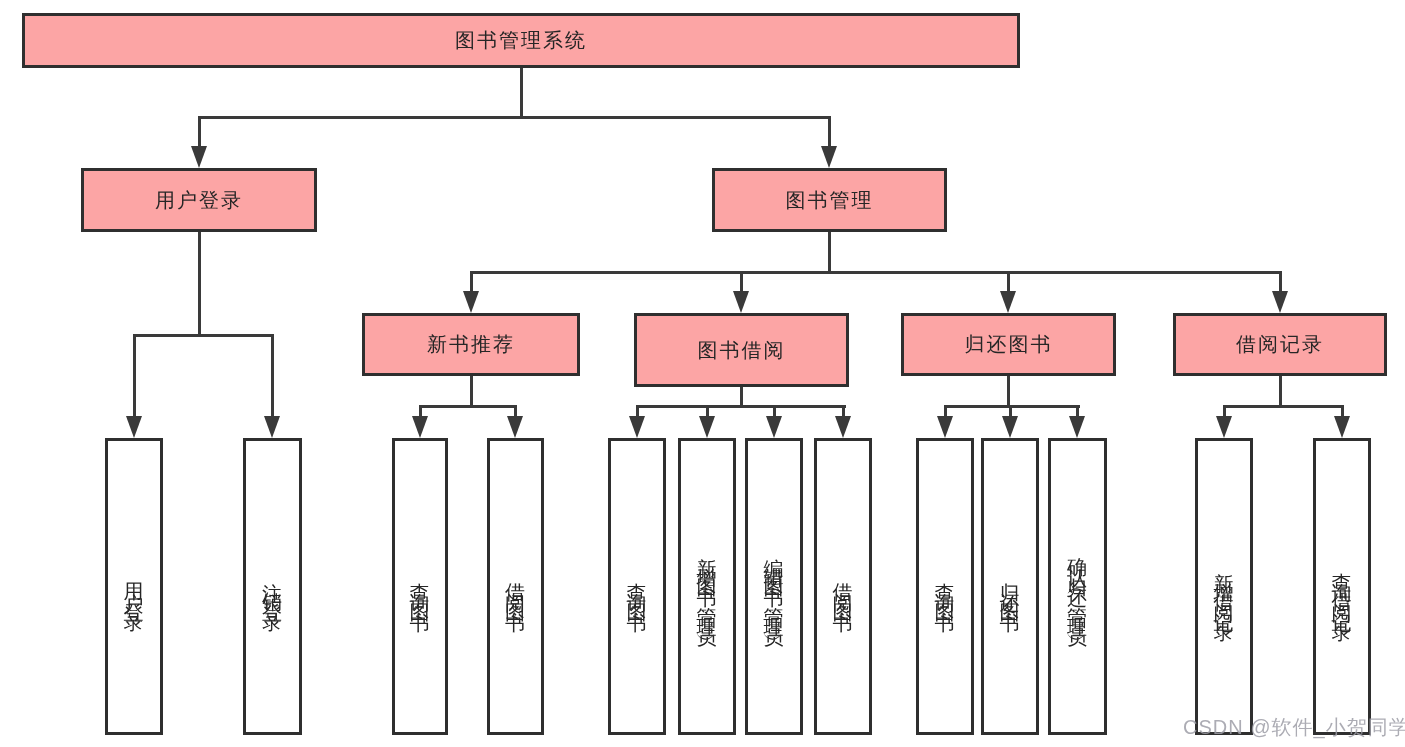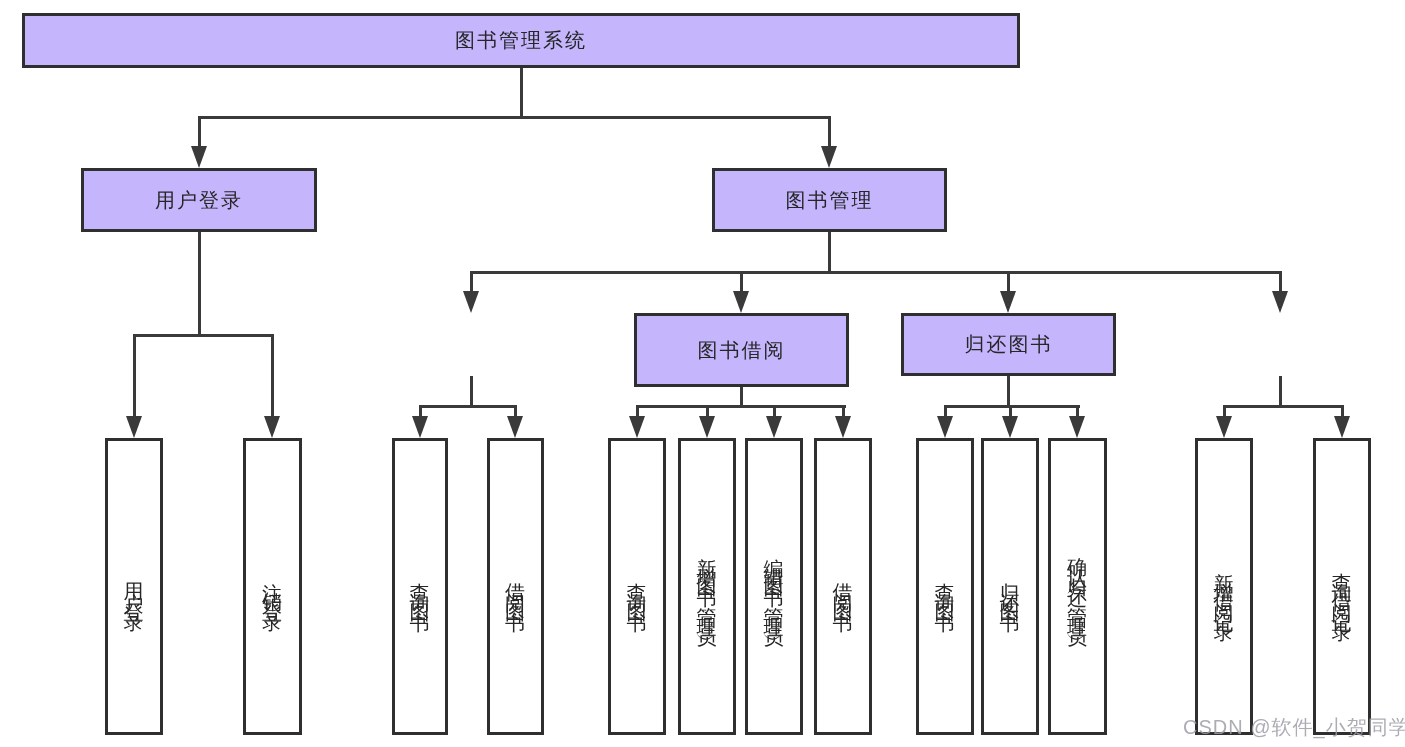--- a/index.html
+++ b/index.html
@@ -7,21 +7,21 @@
     position:relative;
     width:1405px; height:747px;
     background:#ffffff;
     overflow:hidden;
     font-family:"Liberation Sans","DejaVu Sans",sans-serif;
   }
   .box {
     position:absolute;
     box-sizing:border-box;
     border:3px solid #2f2f2f;
-    background:#c4b5fd;
+    background:#fca5a5;
     display:flex; align-items:center; justify-content:center;
     font-size:20px; color:#262626;
     letter-spacing:2px;
     z-index:2;
   }
   .vbox {
     position:absolute;
     box-sizing:border-box;
     border:3px solid #2f2f2f;
     background:#ffffff;
@@ -89,25 +89,31 @@
   <div class="hline" style="left:470px; top:271px; width:812px; height:3px;"></div>
   <div class="vline" style="left:470px;  top:271px; width:3px; height:22px;"></div>
   <div class="arrow" style="left:463px;  top:291px;"></div>
   <div class="vline" style="left:740px;  top:271px; width:3px; height:22px;"></div>
   <div class="arrow" style="left:733px;  top:291px;"></div>
   <div class="vline" style="left:1007px; top:271px; width:3px; height:22px;"></div>
   <div class="arrow" style="left:1000px; top:291px;"></div>
   <div class="vline" style="left:1279px; top:271px; width:3px; height:22px;"></div>
   <div class="arrow" style="left:1272px; top:291px;"></div>
 
+  <div class="box" style="left:362px; top:313px; width:218px; height:63px;">
+    <span>新书推荐</span>
+  </div>
   <div class="box" style="left:634px; top:313px; width:215px; height:74px;">
     <span>图书借阅</span>
   </div>
   <div class="box" style="left:901px; top:313px; width:215px; height:63px;">
     <span>归还图书</span>
+  </div>
+  <div class="box" style="left:1173px; top:313px; width:214px; height:63px;">
+    <span>借阅记录</span>
   </div>
 
   <div class="vline" style="left:470px; top:376px; width:3px; height:31px;"></div>
   <div class="hline" style="left:419px; top:405px; width:98px; height:3px;"></div>
   <div class="vline" style="left:419px; top:405px; width:3px; height:13px;"></div>
   <div class="arrow" style="left:412px; top:416px;"></div>
   <div class="vline" style="left:514px; top:405px; width:3px; height:13px;"></div>
   <div class="arrow" style="left:507px; top:416px;"></div>
 
   <div class="vline" style="left:740px; top:376px; width:3px; height:31px;"></div>

